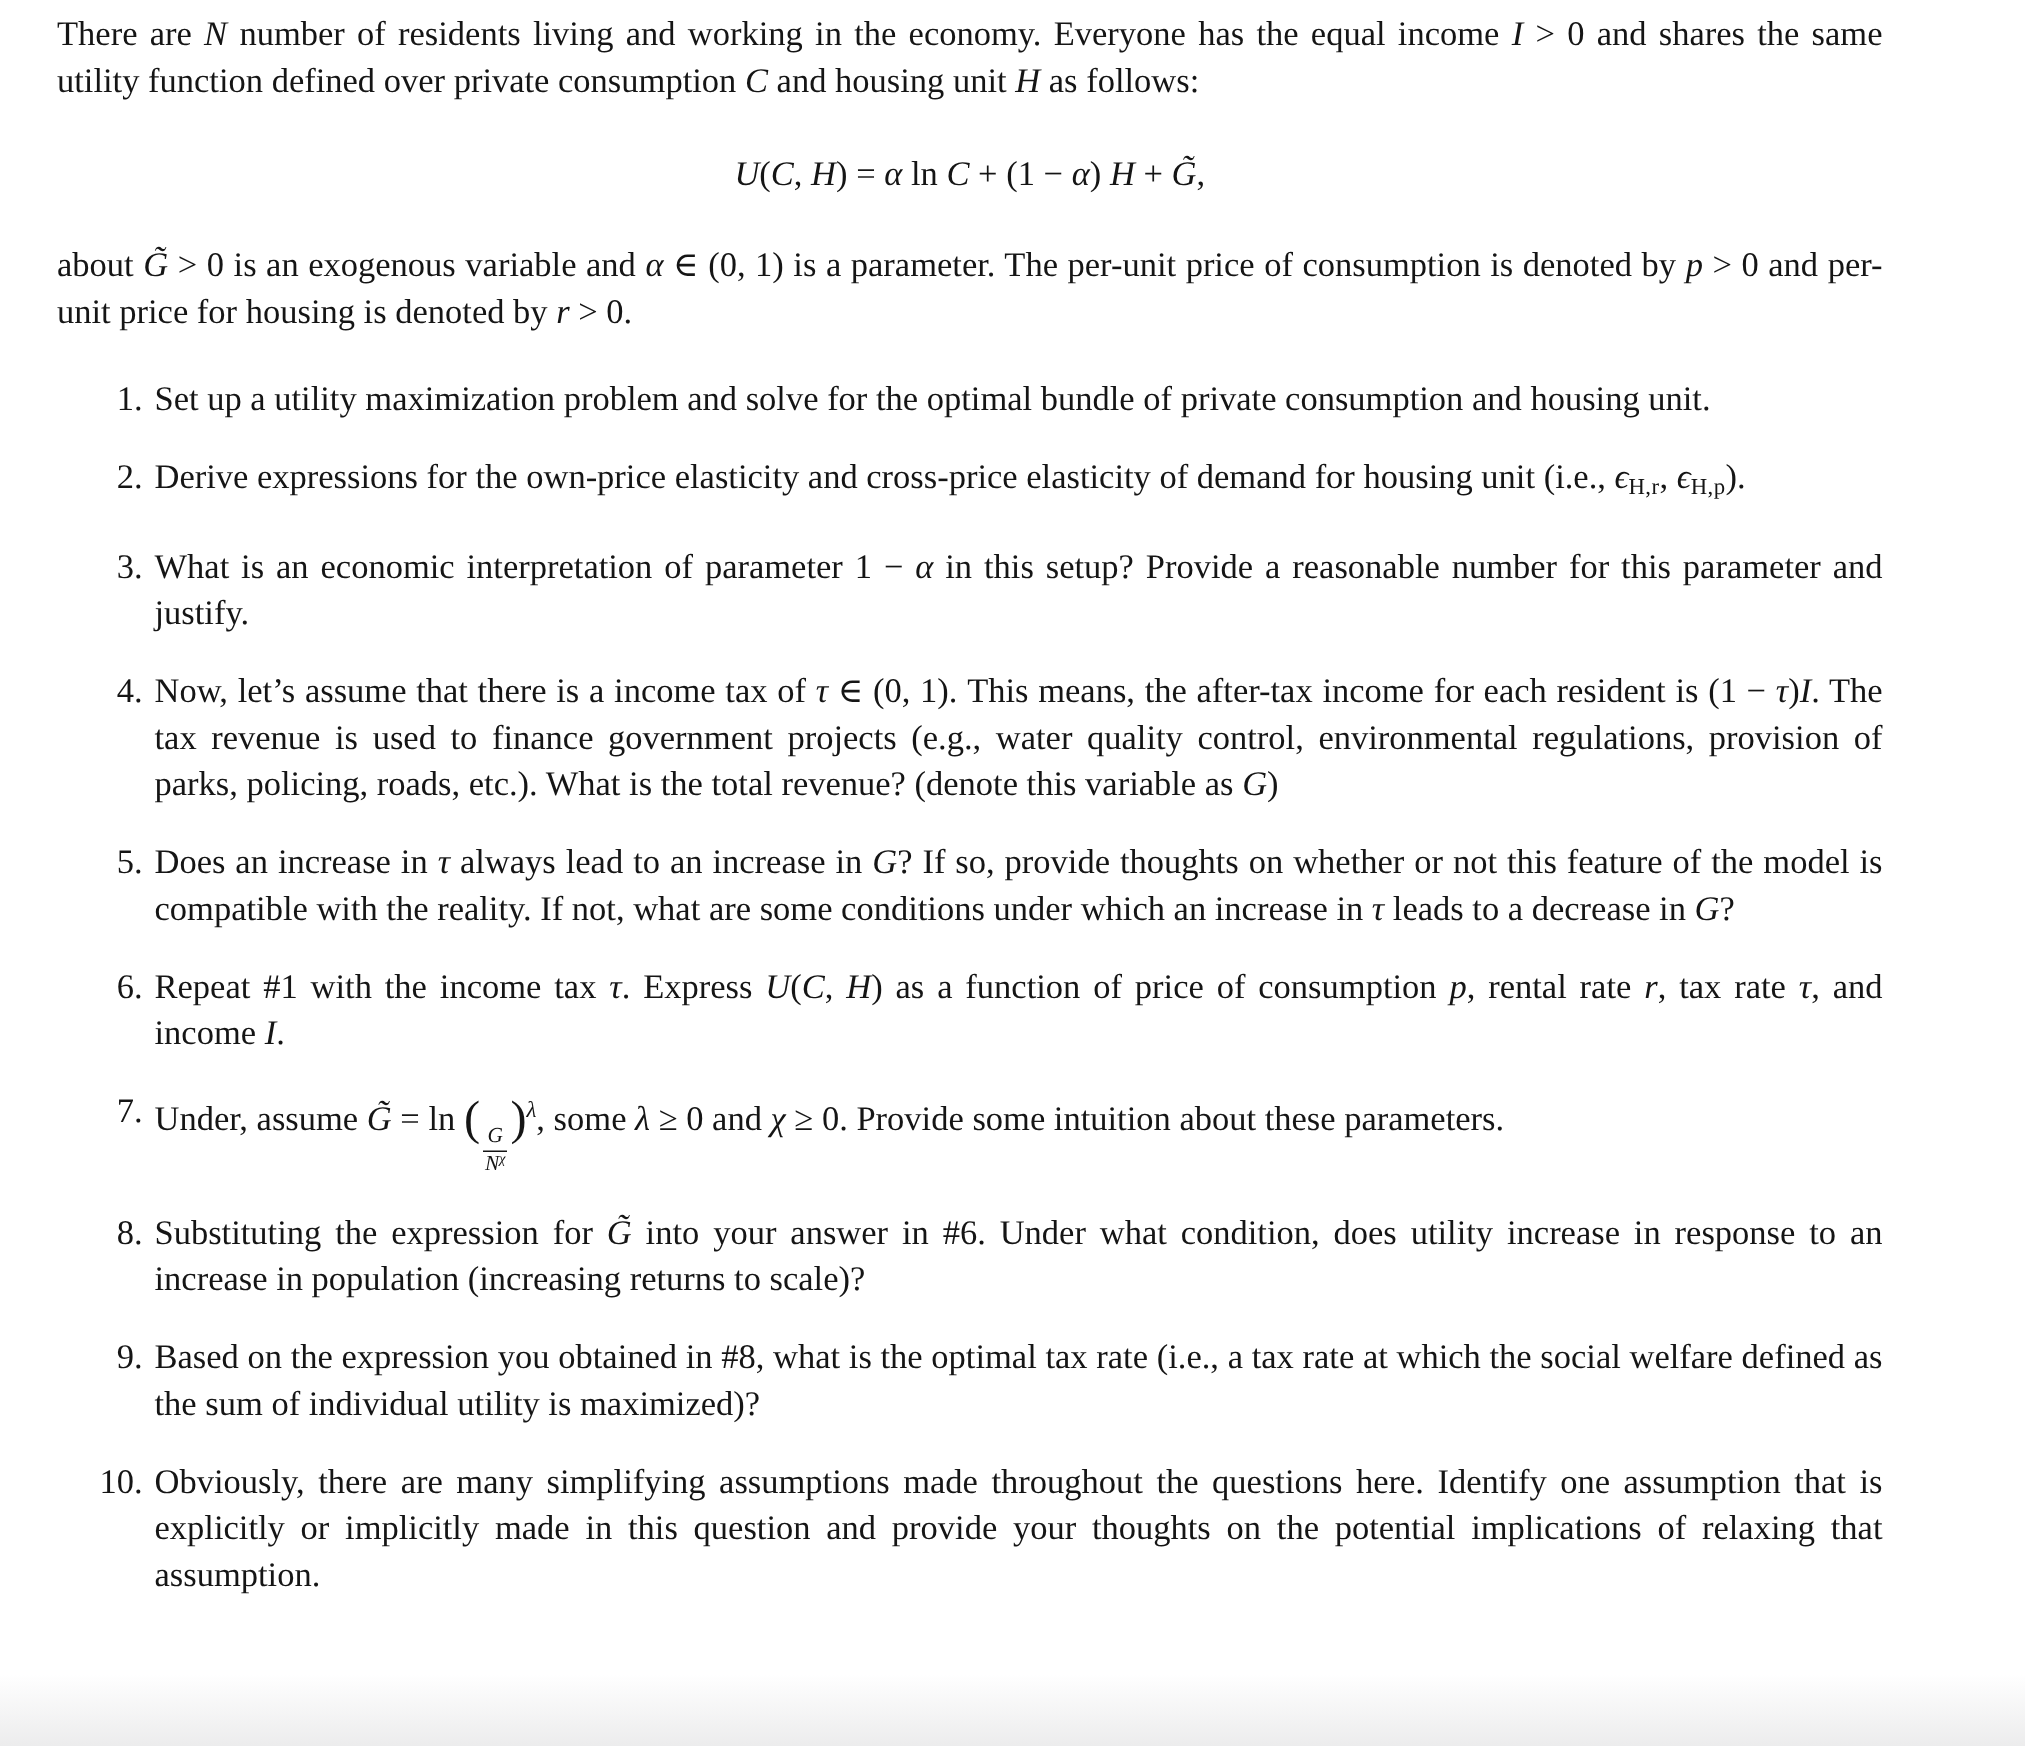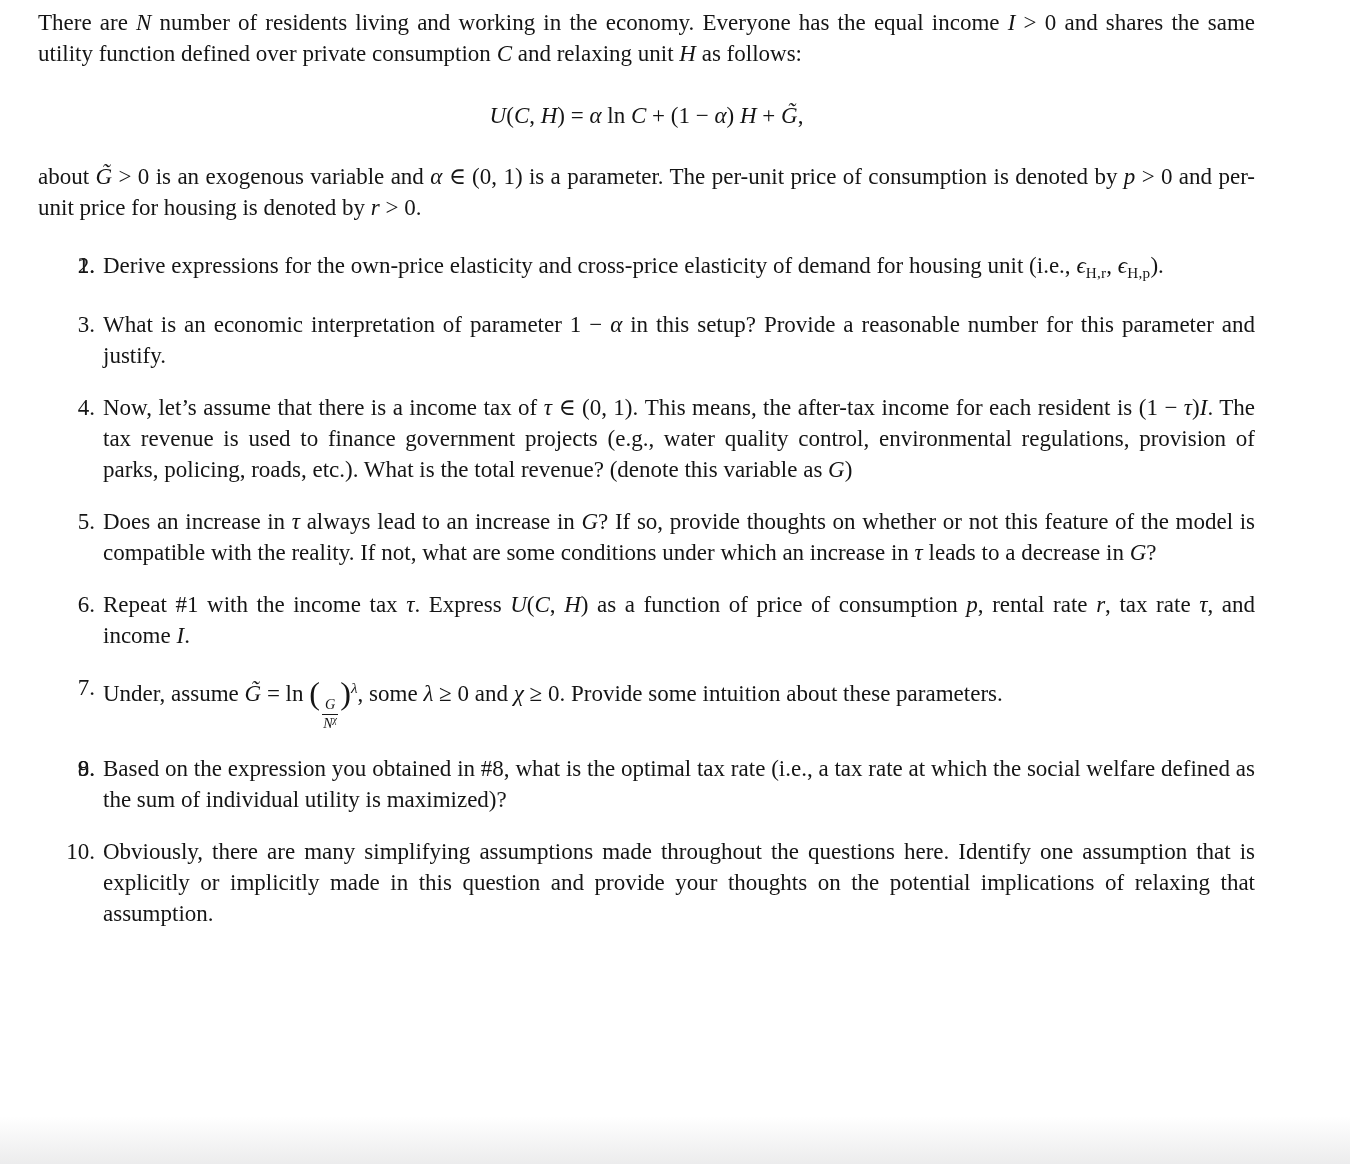--- a/index.html
+++ b/index.html
@@ -71,29 +71,30 @@
     height: 48px;
     background: linear-gradient(to bottom, rgba(120,120,125,0) 0%, rgba(120,120,125,0.14) 100%);
     pointer-events: none;
   }
 </style>
 </head>
 <body>
 
 <div class="page">
 
-  <p class="para"><span>There are </span><span class="i">N</span><span> number of residents living and working in the economy.  Everyone has the equal income </span><span class="i">I</span><span> &gt; 0 and shares the same utility function defined over private consumption </span><span class="i">C</span><span> and relaxing unit </span><span class="i">H</span><span> as follows:</span></p>
+  <p class="para"><span>There are </span><span class="i">N</span><span> number of residents living and working in the economy.  Everyone has the equal income </span><span class="i">I</span><span> &gt; 0 and shares the same utility function defined over private consumption </span><span class="i">C</span><span> and housing unit </span><span class="i">H</span><span> as follows:</span></p>
 
   <div class="equation"><span class="i">U</span><span>(</span><span class="i">C</span><span>, </span><span class="i">H</span><span>) = </span><span class="i">α</span><span> ln </span><span class="i">C</span><span> + (1 − </span><span class="i">α</span><span>) </span><span class="i">H</span><span> + </span><span class="i">G̃</span><span>,</span></div>
 
   <p class="para"><span>about </span><span class="i">G̃</span><span> &gt; 0 is an exogenous variable and </span><span class="i">α</span><span> ∈ (0, 1) is a parameter.  The per-unit price of consumption is denoted by </span><span class="i">p</span><span> &gt; 0 and per-unit price for housing is denoted by </span><span class="i">r</span><span> &gt; 0.</span></p>
 
   <div class="qlist">
     <div class="item">
       <span class="item-num">1.</span>
+      <span><span>Set up a utility maximization problem and solve for the optimal bundle of private consumption and housing unit.</span></span>
     </div>
     <div class="item">
       <span class="item-num">2.</span>
       <span><span>Derive expressions for the own-price elasticity and cross-price elasticity of demand for housing unit (i.e., </span><span class="i">ϵ</span><span class="sub">H,r</span><span>, </span><span class="i">ϵ</span><span class="sub">H,p</span><span>).</span></span>
     </div>
     <div class="item">
       <span class="item-num">3.</span>
       <span><span>What is an economic interpretation of parameter 1 − </span><span class="i">α</span><span> in this setup?  Provide a reasonable number for this parameter and justify.</span></span>
     </div>
     <div class="item">
@@ -110,20 +111,21 @@
     </div>
     <div class="item">
       <span class="item-num">7.</span>
       <span><span>Under, assume </span><span class="i">G̃</span><span> = ln </span><span class="bigp">(</span><span class="frac">
             <span class="fnum"><span class="i">G</span></span>
             <span class="fden"><span class="i">N</span><span class="sup">χ</span></span>
           </span><span class="bigp">)</span><span class="sup">λ</span><span>, some </span><span class="i">λ</span><span> ≥ 0 and </span><span class="i">χ</span><span> ≥ 0.  Provide some intuition about these parameters.</span></span>
     </div>
     <div class="item">
       <span class="item-num">8.</span>
+      <span><span>Substituting the expression for </span><span class="i">G̃</span><span> into your answer in #6.  Under what condition, does utility increase in response to an increase in population (increasing returns to scale)?</span></span>
     </div>
     <div class="item">
       <span class="item-num">9.</span>
       <span><span>Based on the expression you obtained in #8, what is the optimal tax rate (i.e., a tax rate at which the social welfare defined as the sum of individual utility is maximized)?</span></span>
     </div>
     <div class="item">
       <span class="item-num">10.</span>
       <span><span>Obviously, there are many simplifying assumptions made throughout the questions here.  Identify one assumption that is explicitly or implicitly made in this question and provide your thoughts on the potential implications of relaxing that assumption.</span></span>
     </div>
   </div>

